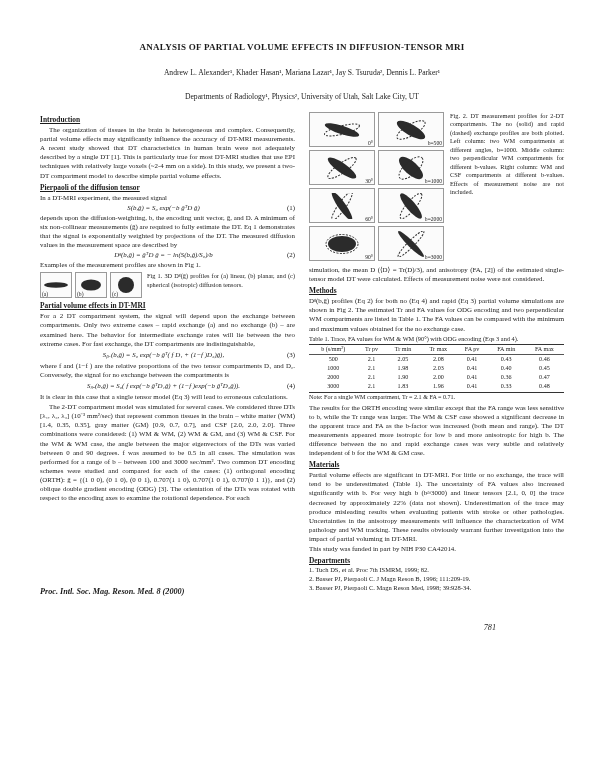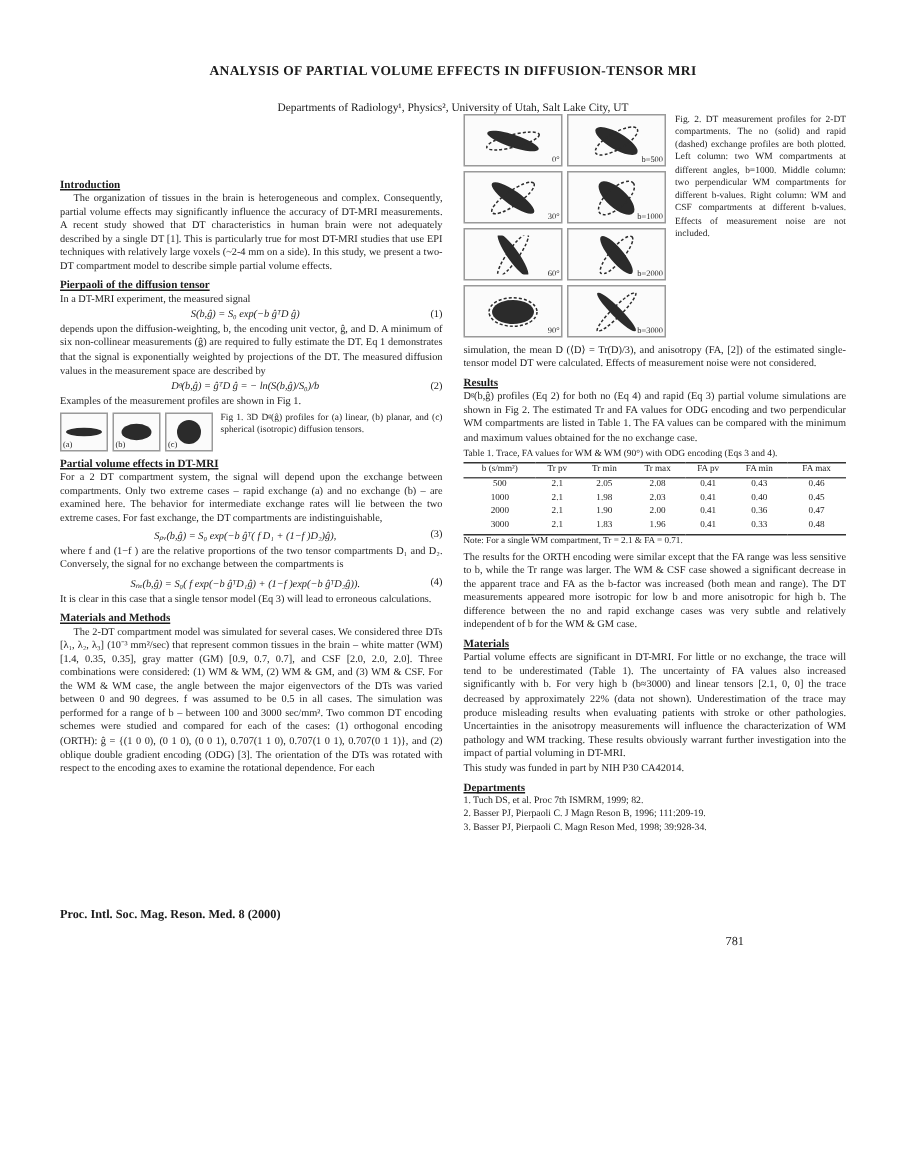--- a/index.html
+++ b/index.html
@@ -4,21 +4,21 @@
 <style>
   html,body{margin:0;padding:0;background:#ffffff;}
   .page{
     width:600px;height:656px;background:#ffffff;position:relative;overflow:hidden;
     font-family:"Liberation Serif", serif;color:#1b1b1b;margin:0 auto;
   }
   .inner{padding:42px 36px 0 40px;}
   .title{text-align:center;font-weight:bold;font-size:9px;letter-spacing:.25px;}
   .authors{text-align:center;font-size:7.6px;margin-top:16px;}
   .affiliation{text-align:center;font-size:7.6px;margin-top:15px;}
-  .columns{display:flex;gap:14px;margin-top:0;align-items:center;}
+  .columns{display:flex;gap:14px;margin-top:11px;}
   .col{flex:1;min-width:0;}
   h3.sec{font-size:7.4px;margin:3px 0 1px;text-decoration:underline;font-weight:bold;}
   p.body{font-size:6.9px;line-height:1.32;text-align:justify;margin:0 0 1px;text-indent:9px;}
   p.noindent{text-indent:0;}
   .eq{display:flex;align-items:center;font-size:6.9px;font-style:italic;margin:2px 0;}
   .eq-text{flex:1;text-align:center;}
   .eq-num{font-style:normal;}
   .figrow{display:flex;gap:5px;margin:3px 0;align-items:flex-start;}
   .fig1-panels{display:flex;gap:3px;}
   .panel{border:1px solid #9a9a9a;background:#fbfbfb;position:relative;
@@ -30,31 +30,32 @@
   .fig2{display:flex;gap:6px;margin-bottom:4px;align-items:flex-start;}
   .fig2-grid{display:grid;grid-template-columns:repeat(2,66px);gap:3px;}
   .fig2 .panel{height:33px;}
   .tbl-title{font-size:6.3px;margin-top:2px;line-height:1.3;}
   table.t1{width:100%;border-collapse:collapse;font-size:6.1px;margin:1px 0;}
   .t1 th,.t1 td{padding:0 1px;text-align:center;line-height:1.5;font-weight:normal;}
   .t1 thead th{border-top:1px solid #333;border-bottom:1px solid #555;}
   .t1 tbody tr:last-child td{border-bottom:1px solid #333;}
   .tbl-note{font-size:6.1px;margin-bottom:3px;}
   .ref-item{font-size:6.5px;line-height:1.35;margin:0;}
-  .footer{position:absolute;left:40px;right:36px;bottom:24px;display:flex;align-items:center;font-size:8.2px;}
+  .footer{position:absolute;left:40px;right:36px;bottom:24px;display:flex;align-items:flex-start;font-size:8.2px;font-style:italic;}
   .footer .fleft{font-weight:bold;}
   .footer .pageno{margin-left:auto;margin-right:68px;margin-top:36px;}
   svg.blob{display:block;}
 </style>
 </head>
 <body>
 
 <div class="page">
   <div class="inner">
     <div class="title">ANALYSIS OF PARTIAL VOLUME EFFECTS IN DIFFUSION-TENSOR MRI</div>
+    <div class="authors">Andrew L. Alexander¹, Khader Hasan¹, Mariana Lazar¹, Jay S. Tsuruda², Dennis L. Parker¹</div>
     <div class="affiliation">Departments of Radiology¹, Physics², University of Utah, Salt Lake City, UT</div>
 
     <div class="columns">
 
       <div class="col">
         <h3 class="sec">Introduction</h3>
         <p class="body">The organization of tissues in the brain is heterogeneous and complex. Consequently, partial volume effects may significantly influence the accuracy of DT-MRI measurements. A recent study showed that DT characteristics in human brain were not adequately described by a single DT [1]. This is particularly true for most DT-MRI studies that use EPI techniques with relatively large voxels (~2-4 mm on a side). In this study, we present a two-DT compartment model to describe simple partial volume effects.</p>
 
         <h3 class="sec">Pierpaoli of the diffusion tensor</h3>
         <p class="body noindent">In a DT-MRI experiment, the measured signal</p>
@@ -99,21 +100,20 @@
           <span class="eq-text">Sₚᵥ(b,ĝ) = S₀ exp(−b ĝᵀ( f D₁ + (1−f )D₂)ĝ),</span>
           <span class="eq-num">(3)</span>
         </div>
         <p class="body noindent">where f and (1−f ) are the relative proportions of the two tensor compartments D₁ and D₂. Conversely, the signal for no exchange between the compartments is</p>
         <div class="eq">
           <span class="eq-text">Sₙₑ(b,ĝ) = S₀( f exp(−b ĝᵀD₁ĝ) + (1−f )exp(−b ĝᵀD₂ĝ)).</span>
           <span class="eq-num">(4)</span>
         </div>
         <p class="body noindent">It is clear in this case that a single tensor model (Eq 3) will lead to erroneous calculations.</p>
 
-        <h3 class="sec">Materials and Methods</h3>
         <p class="body">The 2-DT compartment model was simulated for several cases. We considered three DTs [λ₁, λ₂, λ₃] (10⁻³ mm²/sec) that represent common tissues in the brain – white matter (WM) [1.4, 0.35, 0.35], gray matter (GM) [0.9, 0.7, 0.7], and CSF [2.0, 2.0, 2.0]. Three combinations were considered: (1) WM &amp; WM, (2) WM &amp; GM, and (3) WM &amp; CSF. For the WM &amp; WM case, the angle between the major eigenvectors of the DTs was varied between 0 and 90 degrees. f was assumed to be 0.5 in all cases. The simulation was performed for a range of b – between 100 and 3000 sec/mm². Two common DT encoding schemes were studied and compared for each of the cases: (1) orthogonal encoding (ORTH): ĝ = {(1 0 0), (0 1 0), (0 0 1), 0.707(1 1 0), 0.707(1 0 1), 0.707(0 1 1)}, and (2) oblique double gradient encoding (ODG) [3]. The orientation of the DTs was rotated with respect to the encoding axes to examine the rotational dependence. For each</p>
       </div>
 
       <div class="col">
 
         <div class="fig2">
           <div class="fig2-grid">
             <div class="panel">
               <svg class="blob" width="50" height="26" viewBox="0 0 50 26">
                 <ellipse cx="25" cy="13" rx="18" ry="4.2" fill="#2b2b2b" transform="rotate(18 25 13)"></ellipse>
@@ -169,21 +169,21 @@
                 <ellipse cx="25" cy="13" rx="18" ry="3.2" fill="none" stroke="#2b2b2b" stroke-width="1" stroke-dasharray="2 1.4" transform="rotate(-45 25 13)"></ellipse>
               </svg>
               <span class="plabel">b=3000</span>
             </div>
           </div>
           <div class="fig-caption">Fig. 2. DT measurement profiles for 2-DT compartments. The no (solid) and rapid (dashed) exchange profiles are both plotted. Left column: two WM compartments at different angles, b=1000. Middle column: two perpendicular WM compartments for different b-values. Right column: WM and CSF compartments at different b-values. Effects of measurement noise are not included.</div>
         </div>
 
         <p class="body noindent">simulation, the mean D (⟨D⟩ = Tr(D)/3), and anisotropy (FA, [2]) of the estimated single-tensor model DT were calculated. Effects of measurement noise were not considered.</p>
 
-        <h3 class="sec">Results</h3>
+        <h3 class="sec">Methods</h3>
         <p class="body noindent">Dᵍ(b,ĝ) profiles (Eq 2) for both no (Eq 4) and rapid (Eq 3) partial volume simulations are shown in Fig 2. The estimated Tr and FA values for ODG encoding and two perpendicular WM compartments are listed in Table 1. The FA values can be compared with the minimum and maximum values obtained for the no exchange case.</p>
 
         <div class="tbl-title">Table 1. Trace, FA values for WM &amp; WM (90°) with ODG encoding (Eqs 3 and 4).</div>
         <table class="t1">
           <thead>
             <tr>
               <th>b (s/mm²)</th>
               <th>Tr pv</th>
               <th>Tr min</th>
               <th>Tr max</th>

